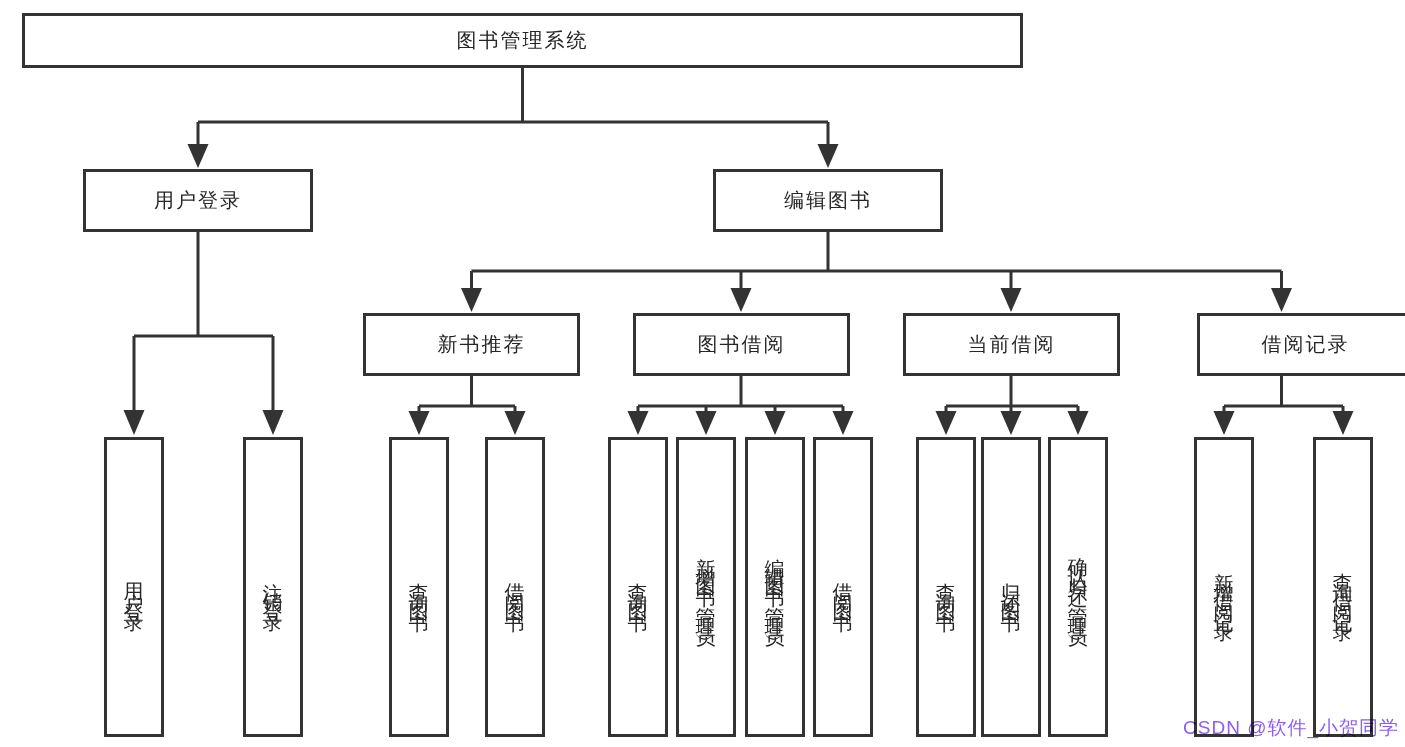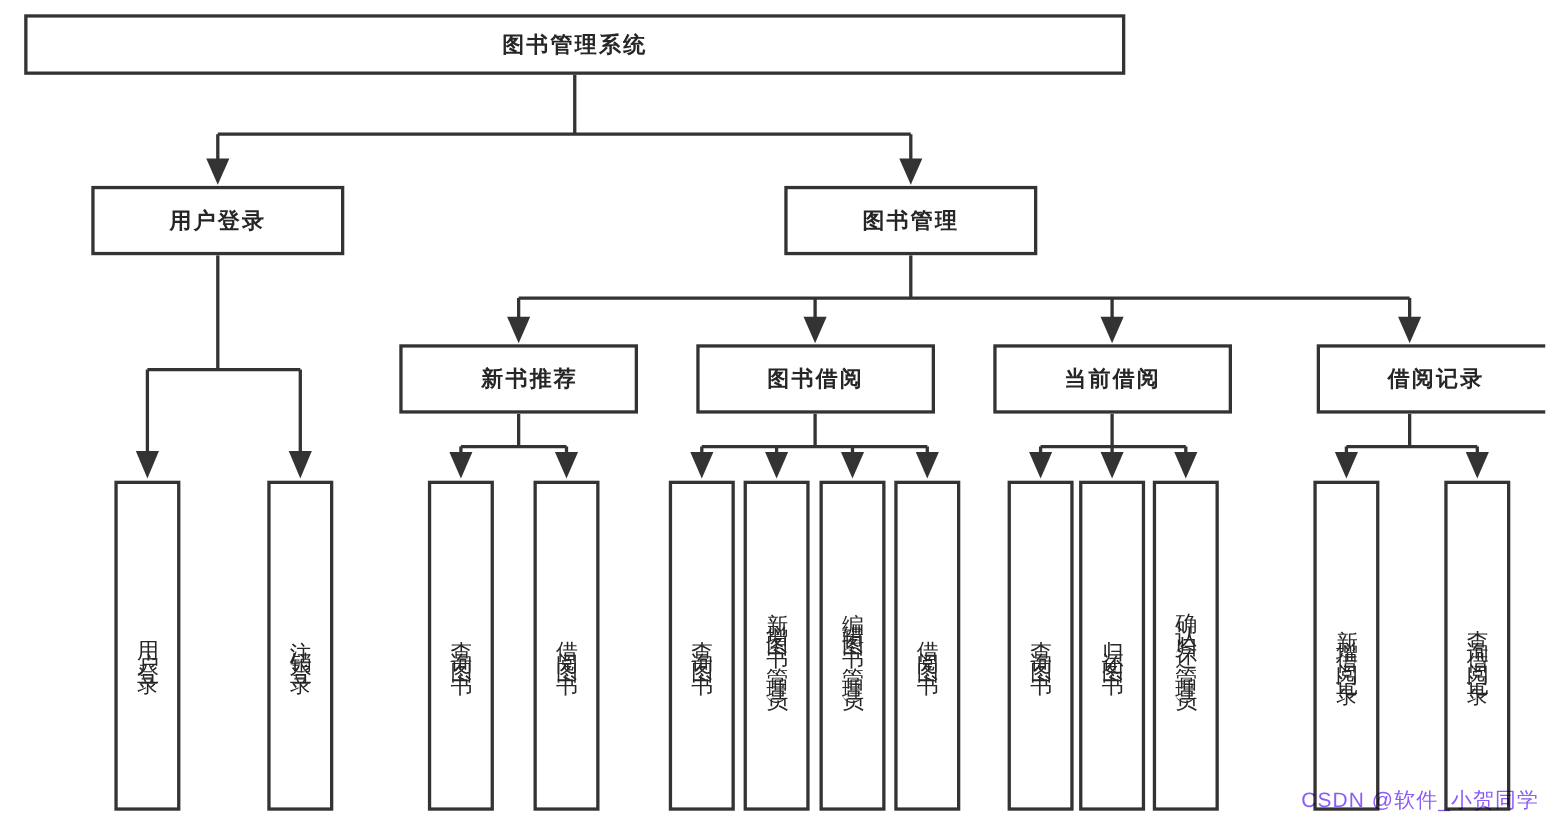--- a/index.html
+++ b/index.html
@@ -5,21 +5,21 @@
   html,body{margin:0;padding:0;background:#fff;}
   #stage{
     position:relative;width:1405px;height:747px;background:#ffffff;
     font-family:"Liberation Sans","DejaVu Sans",sans-serif;color:#262626;
     overflow:hidden;
   }
   #wires{position:absolute;left:0;top:0;width:1405px;height:747px;}
   .node{
     position:absolute;box-sizing:border-box;border:3px solid #333333;background:#ffffff;
     display:flex;align-items:center;justify-content:center;
-    font-size:20px;letter-spacing:2px;white-space:nowrap;font-weight:bold;
+    font-size:20px;letter-spacing:2px;white-space:nowrap;
   }
   .vnode{
     position:absolute;box-sizing:border-box;border:3px solid #333333;background:#ffffff;
     width:60px;height:300px;top:437px;
     display:flex;align-items:center;justify-content:center;
   }
   .vnode span{
     writing-mode:vertical-lr;text-orientation:mixed;
     font-size:20px;letter-spacing:10px;line-height:1;white-space:nowrap;
   }
@@ -81,21 +81,21 @@
   </svg>
 
   <div class="node" style="left:22px;top:13px;width:1001px;height:55px;">
     <span>图书管理系统</span>
   </div>
 
   <div class="node" style="left:83px;top:169px;width:230px;height:63px;">
     <span>用户登录</span>
   </div>
   <div class="node" style="left:713px;top:169px;width:230px;height:63px;">
-    <span>图书管理</span>
+    <span>编辑图书</span>
   </div>
 
   <div class="node" style="left:363px;top:313px;width:217px;height:63px;padding-left:20px;">
     <span>新书推荐</span>
   </div>
   <div class="node" style="left:903px;top:313px;width:217px;height:63px;">
     <span>当前借阅</span>
   </div>
   <div class="node" style="left:633px;top:313px;width:217px;height:63px;">
     <span>图书借阅</span>

